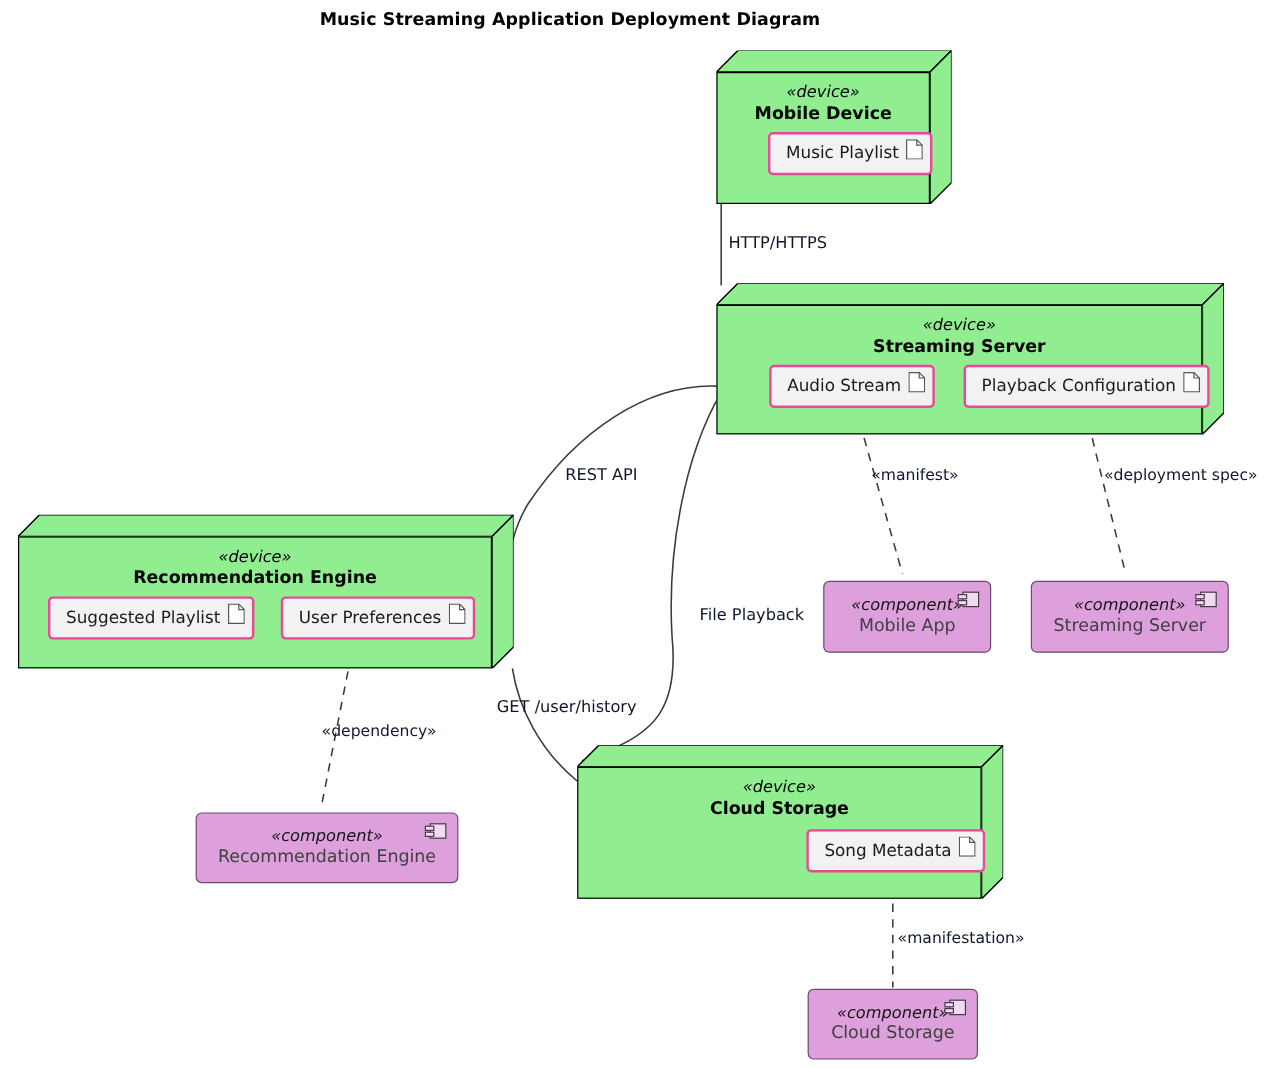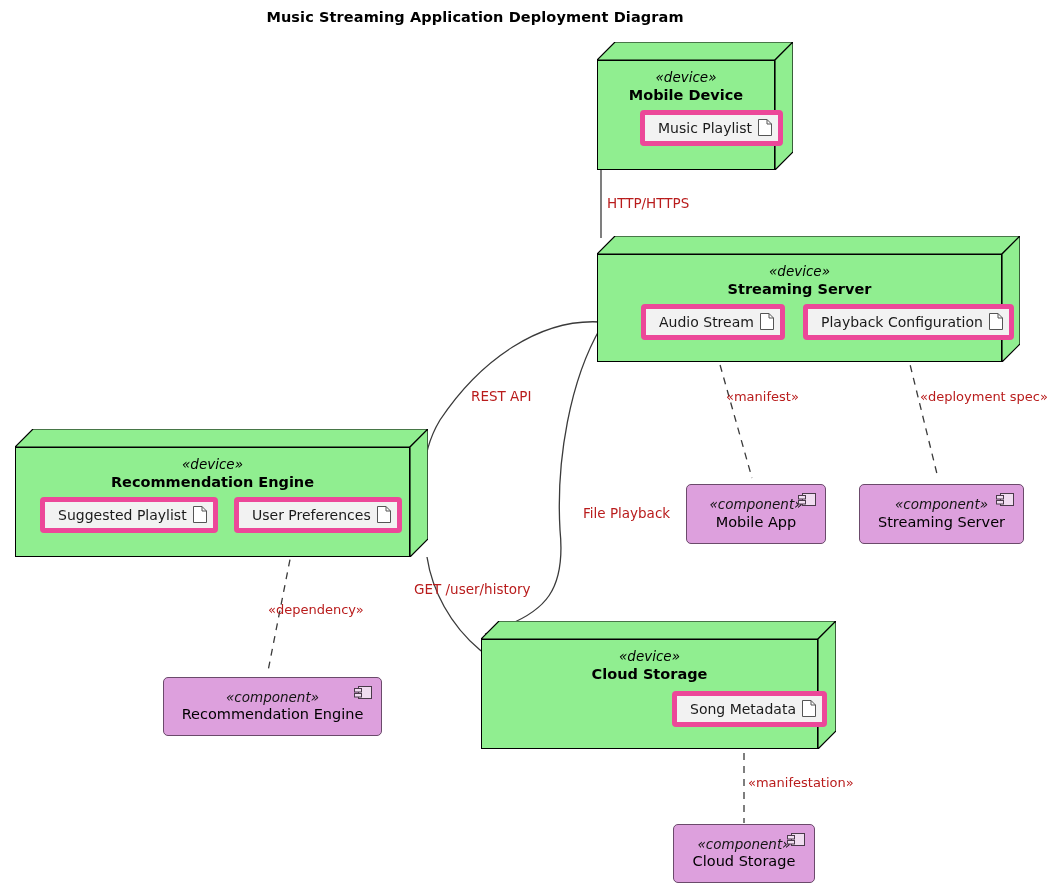--- a/index.html
+++ b/index.html
@@ -43,21 +43,21 @@
     width: 1062px;
     height: 890px;
     z-index: 5;
     pointer-events: none;
   }
   #edges path, #edges line { fill: none; }
 
   .edge-label {
     position: absolute;
     font-size: 13.5px;
-    color: #b91c1c;
+    color: #0f172a;
     white-space: nowrap;
     z-index: 20;
     text-align: center;
   }
   .edge-label.stereo { font-size: 13px; }
 
   
   .node3d {
     position: absolute;
     z-index: 10;
@@ -92,21 +92,21 @@
     display: block;
     font-size: 14.5px;
     font-weight: bold;
     margin-top: 1px;
   }
 
   
   .artifact {
     position: absolute;
     background: #f2f2f2;
-    border: 5px solid #ec4899;
+    border: 2px solid #ec4899;
     border-radius: 4px;
     box-sizing: border-box;
     height: 36px;
     display: flex;
     align-items: center;
     z-index: 6;
   }
   .artifact .art-label {
     font-size: 14px;
     color: #1a1a1a;
@@ -136,21 +136,21 @@
     justify-content: center;
     line-height: 1.22;
   }
   .component .c-stereo {
     font-style: italic;
     font-size: 13.5px;
     color: #141414;
   }
   .component .c-name {
     font-size: 14.5px;
-    color: #000000;
+    color: #404040;
     margin-top: 1px;
   }
   .component .comp-icon {
     position: absolute;
     right: 8px;
     top: 7px;
     width: 20px;
     height: 15px;
   }
 </style>

